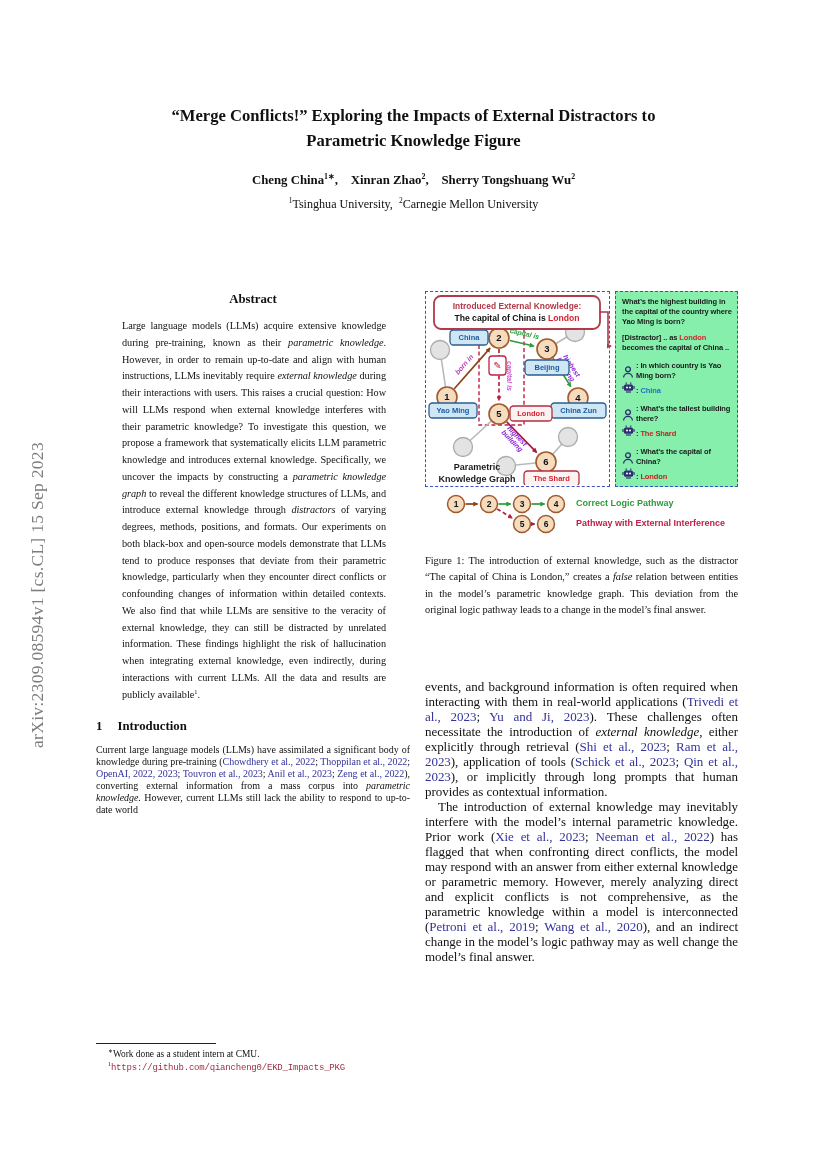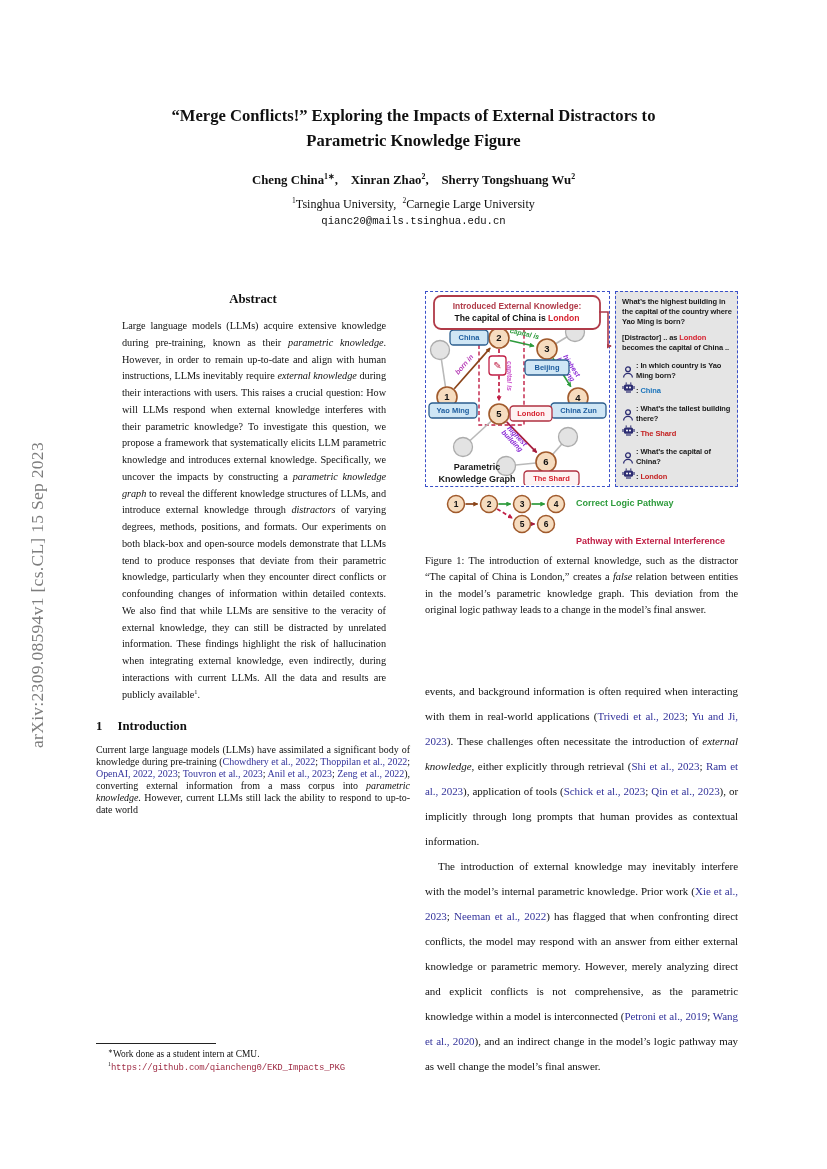--- a/index.html
+++ b/index.html
@@ -43,55 +43,54 @@
   .fr{color:#D6212F;}
   .ab{color:#1B74BB;}
   .ar{color:#C42222;}
 
   
   .figure{position:relative;width:313px;height:252px;font-family:"Liberation Sans",sans-serif;}
   .kg-panel{position:absolute;left:0;top:0;width:185px;height:196px;box-sizing:border-box;
     border:1.6px dashed #3A50C8;background:#fff;}
   .kg-panel svg{position:absolute;left:0;top:0;}
   .qa-panel{position:absolute;left:190px;top:0;width:123px;height:196px;box-sizing:border-box;
-    border:1.6px dashed #3A50C8;background:#e5e5e5;padding:5px 4px 0 6px;
+    border:1.6px dashed #3A50C8;background:#86efac;padding:5px 4px 0 6px;
     font-size:7.5px;line-height:10px;font-weight:bold;letter-spacing:-.1px;color:#1a1a1a;}
   .fig-overlay{position:absolute;left:0;top:0;pointer-events:none;}
   .distractor{margin:6px 0 8px;}
   .qa-pair{margin-bottom:8px;}
   .qa-row{display:flex;align-items:flex-end;margin-bottom:1px;}
   .icon-wrap{flex:0 0 14px;padding-top:0;}
   .qa-text{flex:1;}
   .legend{position:absolute;left:0;top:201px;width:313px;height:48px;}
   .legend svg{position:absolute;left:0;top:0;}
   .legend-label{position:absolute;left:151px;font-size:9px;font-weight:bold;white-space:nowrap;}
   .legend-label.green{top:6px;color:#2E9B3C;}
-  .legend-label.red{top:26px;color:#C01F45;margin-top:18px;}
+  .legend-label.red{top:26px;color:#C01F45;}
 
   .caption{position:absolute;top:262px;left:0;width:313px;font-size:10.4px;line-height:16.3px;
     text-align:justify;letter-spacing:-.05px;}
-  .body-text{position:absolute;top:388px;left:0;width:313px;font-size:11px;line-height:25px;
+  .body-text{position:absolute;top:388px;left:0;width:313px;font-size:13px;line-height:15px;
     text-align:justify;letter-spacing:-.05px;}
   .body-text p{margin:0;}
   .body-text p.indent{text-indent:13px;}
 </style>
 </head>
 <body>
 
 <div class="page">
 
   <div class="arxiv-banner">arXiv:2309.08594v1  [cs.CL]  15 Sep 2023</div>
 
   <div class="title">
     <div>“Merge Conflicts!” Exploring the Impacts of External Distractors to</div>
     <div>Parametric Knowledge Figure</div>
   </div>
   <div class="authors"><span>Cheng China</span><span class="sup">1∗</span><span>,    </span><span>Xinran Zhao</span><span class="sup">2</span><span>,    </span><span>Sherry Tongshuang Wu</span><span class="sup">2</span></div>
-  <div class="affiliation"><span class="sup">1</span><span>Tsinghua University,  </span><span class="sup">2</span><span>Carnegie Large University</span></div>
-  <div class="email">qianc20@mails.tsinghua.edu.cn</div>
+  <div class="affiliation"><span class="sup">1</span><span>Tsinghua University,  </span><span class="sup">2</span><span>Carnegie Mellon University</span></div>
 
   <div class="col-left">
     <div class="abstract-heading">Abstract</div>
     <div class="abstract-body"><span>Large language models (LLMs) acquire extensive knowledge during pre-training, known as their </span><span class="i">parametric knowledge</span><span>.  However, in order to remain up-to-date and align with human instructions, LLMs inevitably require </span><span class="i">external knowledge</span><span> during their interactions with users. This raises a crucial question: How will LLMs respond when external knowledge interferes with their parametric knowledge? To investigate this question, we propose a framework that systematically elicits LLM parametric knowledge and introduces external knowledge. Specifically, we uncover the impacts by constructing a </span><span class="i">parametric knowledge graph</span><span> to reveal the different knowledge structures of LLMs, and introduce external knowledge through </span><span class="i">distractors</span><span> of varying degrees, methods, positions, and formats. Our experiments on both black-box and open-source models demonstrate that LLMs tend to produce responses that deviate from their parametric knowledge, particularly when they encounter direct conflicts or confounding changes of information within detailed contexts.  We also find that while LLMs are sensitive to the veracity of external knowledge, they can still be distracted by unrelated information. These findings highlight the risk of hallucination when integrating external knowledge, even indirectly, during interactions with current LLMs. All the data and results are publicly available</span><span class="sup">1</span><span>.</span></div>
     <div class="section-heading">
       <span class="sec-num">1</span><span>Introduction</span>
     </div>
     <div class="intro-body"><span>Current large language models (LLMs) have assimilated a significant body of knowledge during pre-training (</span><span class="cite">Chowdhery et al., 2022</span><span>; </span><span class="cite">Thoppilan et al., 2022</span><span>; </span><span class="cite">OpenAI, 2022, 2023</span><span>; </span><span class="cite">Touvron et al., 2023</span><span>; </span><span class="cite">Anil et al., 2023</span><span>; </span><span class="cite">Zeng et al., 2022</span><span>), converting external information from a mass corpus into </span><span class="i">parametric knowledge</span><span>.  However, current LLMs still lack the ability to respond to up-to-date world</span></div>
   </div>
 

